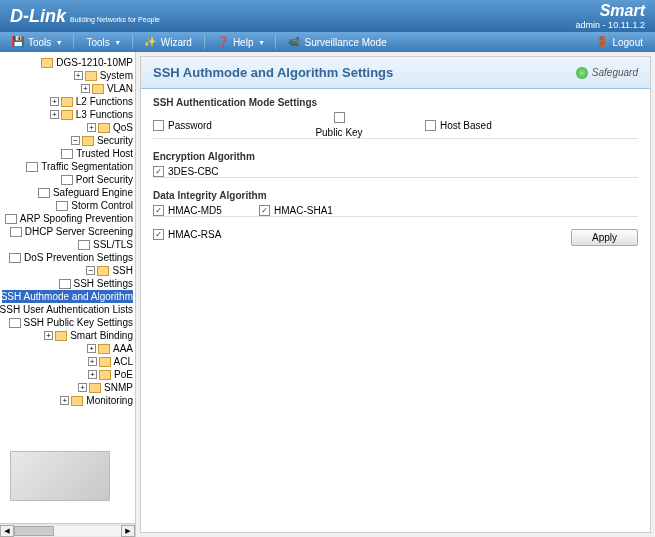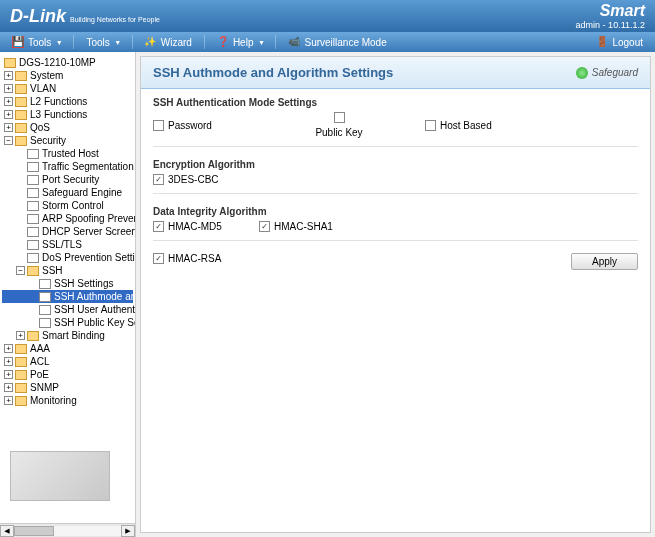--- a/index.html
+++ b/index.html
@@ -12,42 +12,42 @@
 .admin-text { color: #fff; font-size: 9px; }
 .toolbar { height: 20px; background: linear-gradient(to bottom, #6ba8dd, #3a7ab8); display: flex; align-items: center; padding: 0 8px; gap: 8px; }
 .toolbar-item { display: flex; align-items: center; gap: 4px; color: #fff; font-size: 10px; cursor: pointer; padding: 2px 4px; }
 .toolbar-item .icon { width: 12px; height: 12px; display: inline-block; }
 .toolbar-sep { width: 1px; height: 14px; background: rgba(255,255,255,0.3); }
 .toolbar-spacer { flex: 1; }
 .chevron { font-size: 8px; color: #fff; margin-left: 2px; }
 .main { display: flex; height: 485px; }
 .sidebar { width: 136px; background: #fff; border-right: 1px solid #ccc; overflow: hidden; position: relative; }
 .tree { padding: 4px 2px; font-size: 10px; overflow-y: auto; overflow-x: hidden; height: 390px; }
-.tree-node { display: flex; align-items: center; padding: 1px 0; white-space: nowrap; cursor: pointer; }
+.tree-node { display: flex; align-items: center; padding: 1px 0; white-space: nowrap; cursor: pointer; justify-content: flex-end; }
 .tree-toggle { width: 9px; height: 9px; border: 1px solid #888; display: inline-flex; align-items: center; justify-content: center; font-size: 8px; line-height: 1; margin-right: 2px; flex-shrink: 0; }
 .tree-icon { width: 12px; height: 10px; background: #ffd780; border: 1px solid #cc9933; margin-right: 3px; flex-shrink: 0; }
 .tree-icon.doc { background: #fff; border: 1px solid #888; }
 .tree-node.selected { background: #316ac5; color: #fff; }
 .indent-0 { padding-left: 2px; }
 .indent-1 { padding-left: 14px; }
 .indent-2 { padding-left: 26px; }
 .tree-spacer { width: 11px; display: inline-block; flex-shrink: 0; }
 .device-img { position: absolute; bottom: 36px; left: 10px; width: 100px; height: 50px; background: linear-gradient(135deg, #e8e8e8, #c8c8c8); border: 1px solid #bbb; }
 .sidebar-scroll { position: absolute; bottom: 0; left: 0; right: 0; height: 14px; background: #e8e8e8; border-top: 1px solid #ccc; display: flex; align-items: center; }
 .sidebar-scroll .btn { width: 14px; height: 12px; background: #f0f0f0; border: 1px solid #aaa; display: flex; align-items: center; justify-content: center; font-size: 7px; }
 .sidebar-scroll .track { flex: 1; height: 10px; background: #f5f5f5; position: relative; }
 .sidebar-scroll .thumb { position: absolute; left: 0; top: 0; width: 40px; height: 10px; background: #ccc; border: 1px solid #aaa; }
 .content { flex: 1; background: #fff; border: 1px solid #ccc; margin: 4px; overflow: auto; }
 .panel-header { display: flex; align-items: center; justify-content: space-between; padding: 8px 12px; border-bottom: 1px solid #99c4e8; background: linear-gradient(to bottom, #eef5fc, #d8eaf8); }
 .panel-title { font-size: 13px; font-weight: bold; color: #336699; }
 .safeguard { display: flex; align-items: center; gap: 4px; font-size: 10px; color: #555; font-style: italic; }
 .safeguard-icon { width: 12px; height: 12px; border-radius: 50%; background: radial-gradient(circle, #8de68d, #2aa82a); }
 .panel-body { padding: 8px 12px; }
 .section-title { font-size: 10px; font-weight: bold; margin-bottom: 4px; color: #333; }
-.section { margin-bottom: 12px; border-bottom: 1px solid #e0e0e0; padding-bottom: 8px; }
+.section { margin-bottom: 12px; border-bottom: 1px solid #e0e0e0; padding-bottom: 0; }
 .row { display: flex; align-items: center; gap: 6px; }
 .checkbox-item { display: flex; align-items: center; gap: 4px; font-size: 10px; width: 100px; }
 .checkbox-item.wide { width: 160px; flex-direction: column; }
 .cb { width: 11px; height: 11px; border: 1px solid #888; display: inline-flex; align-items: center; justify-content: center; font-size: 8px; background: #fff; }
 .cb.checked::after { content: "✓"; color: #333; }
 .apply-btn { float: right; padding: 2px 20px; font-size: 10px; background: linear-gradient(to bottom, #fdfdfd, #e0e0e0); border: 1px solid #aaa; border-radius: 2px; cursor: pointer; }
 .clearfix::after { content: ""; display: table; clear: both; }
 </style>
 </head>
 <body>

